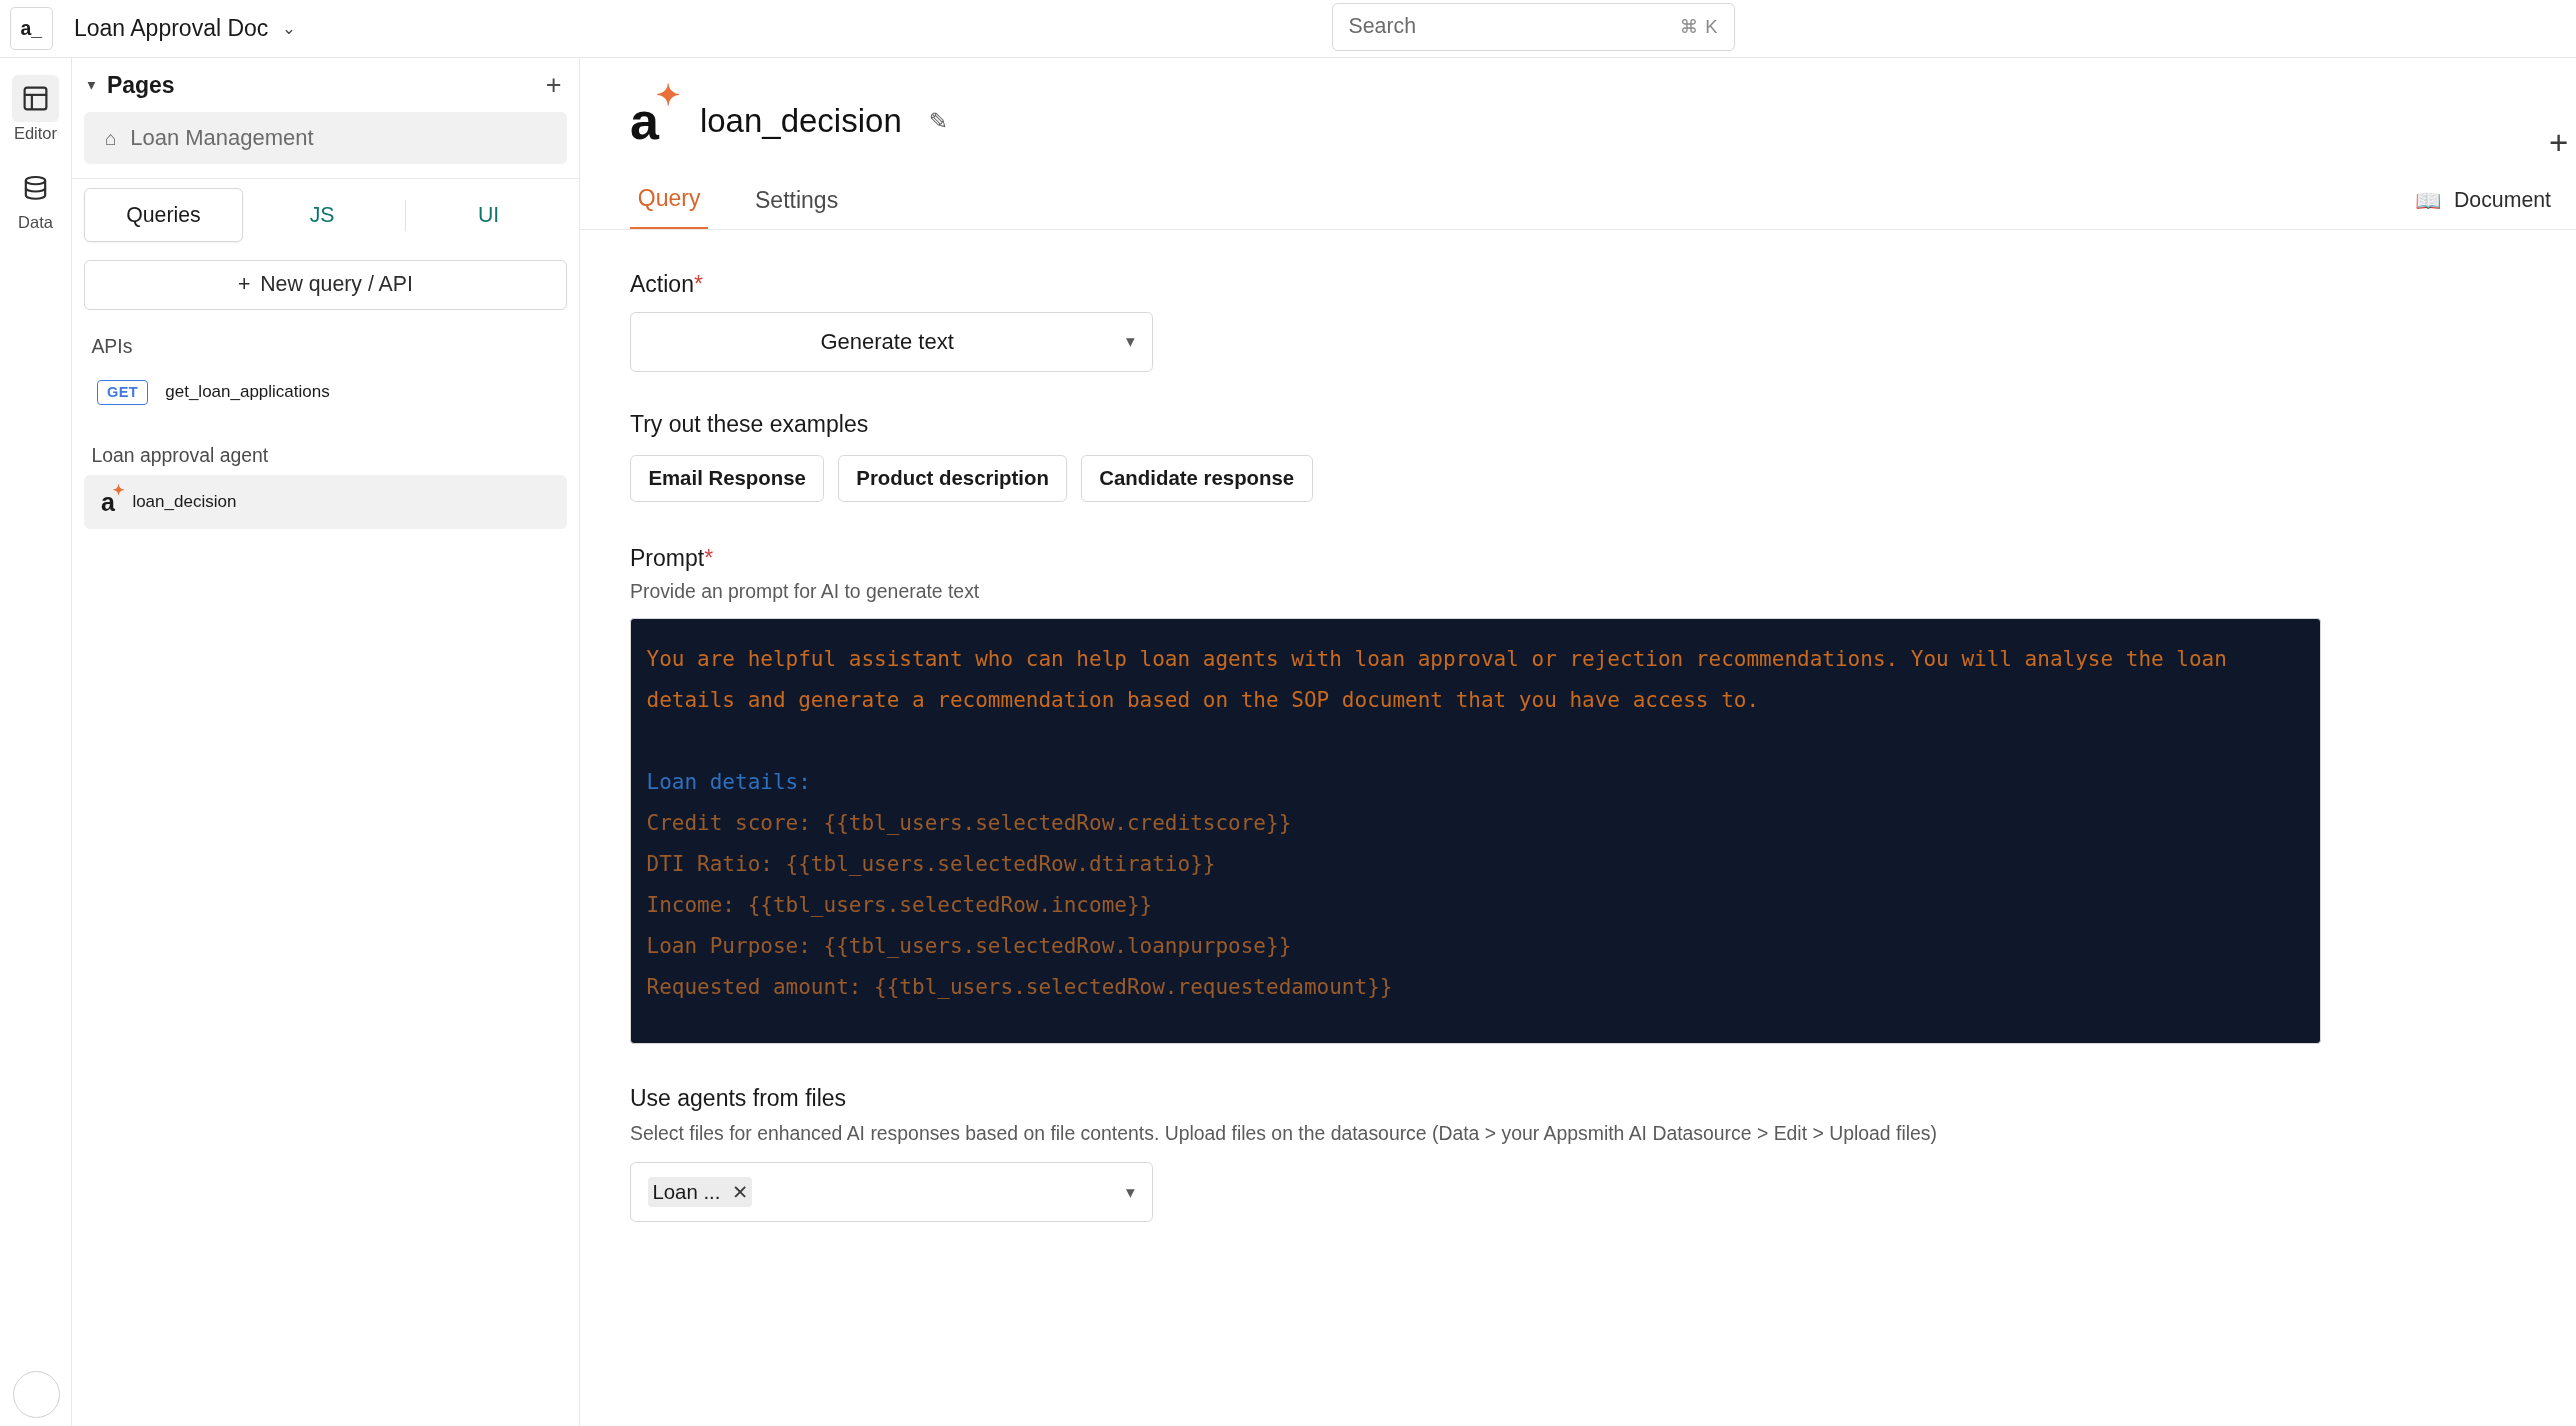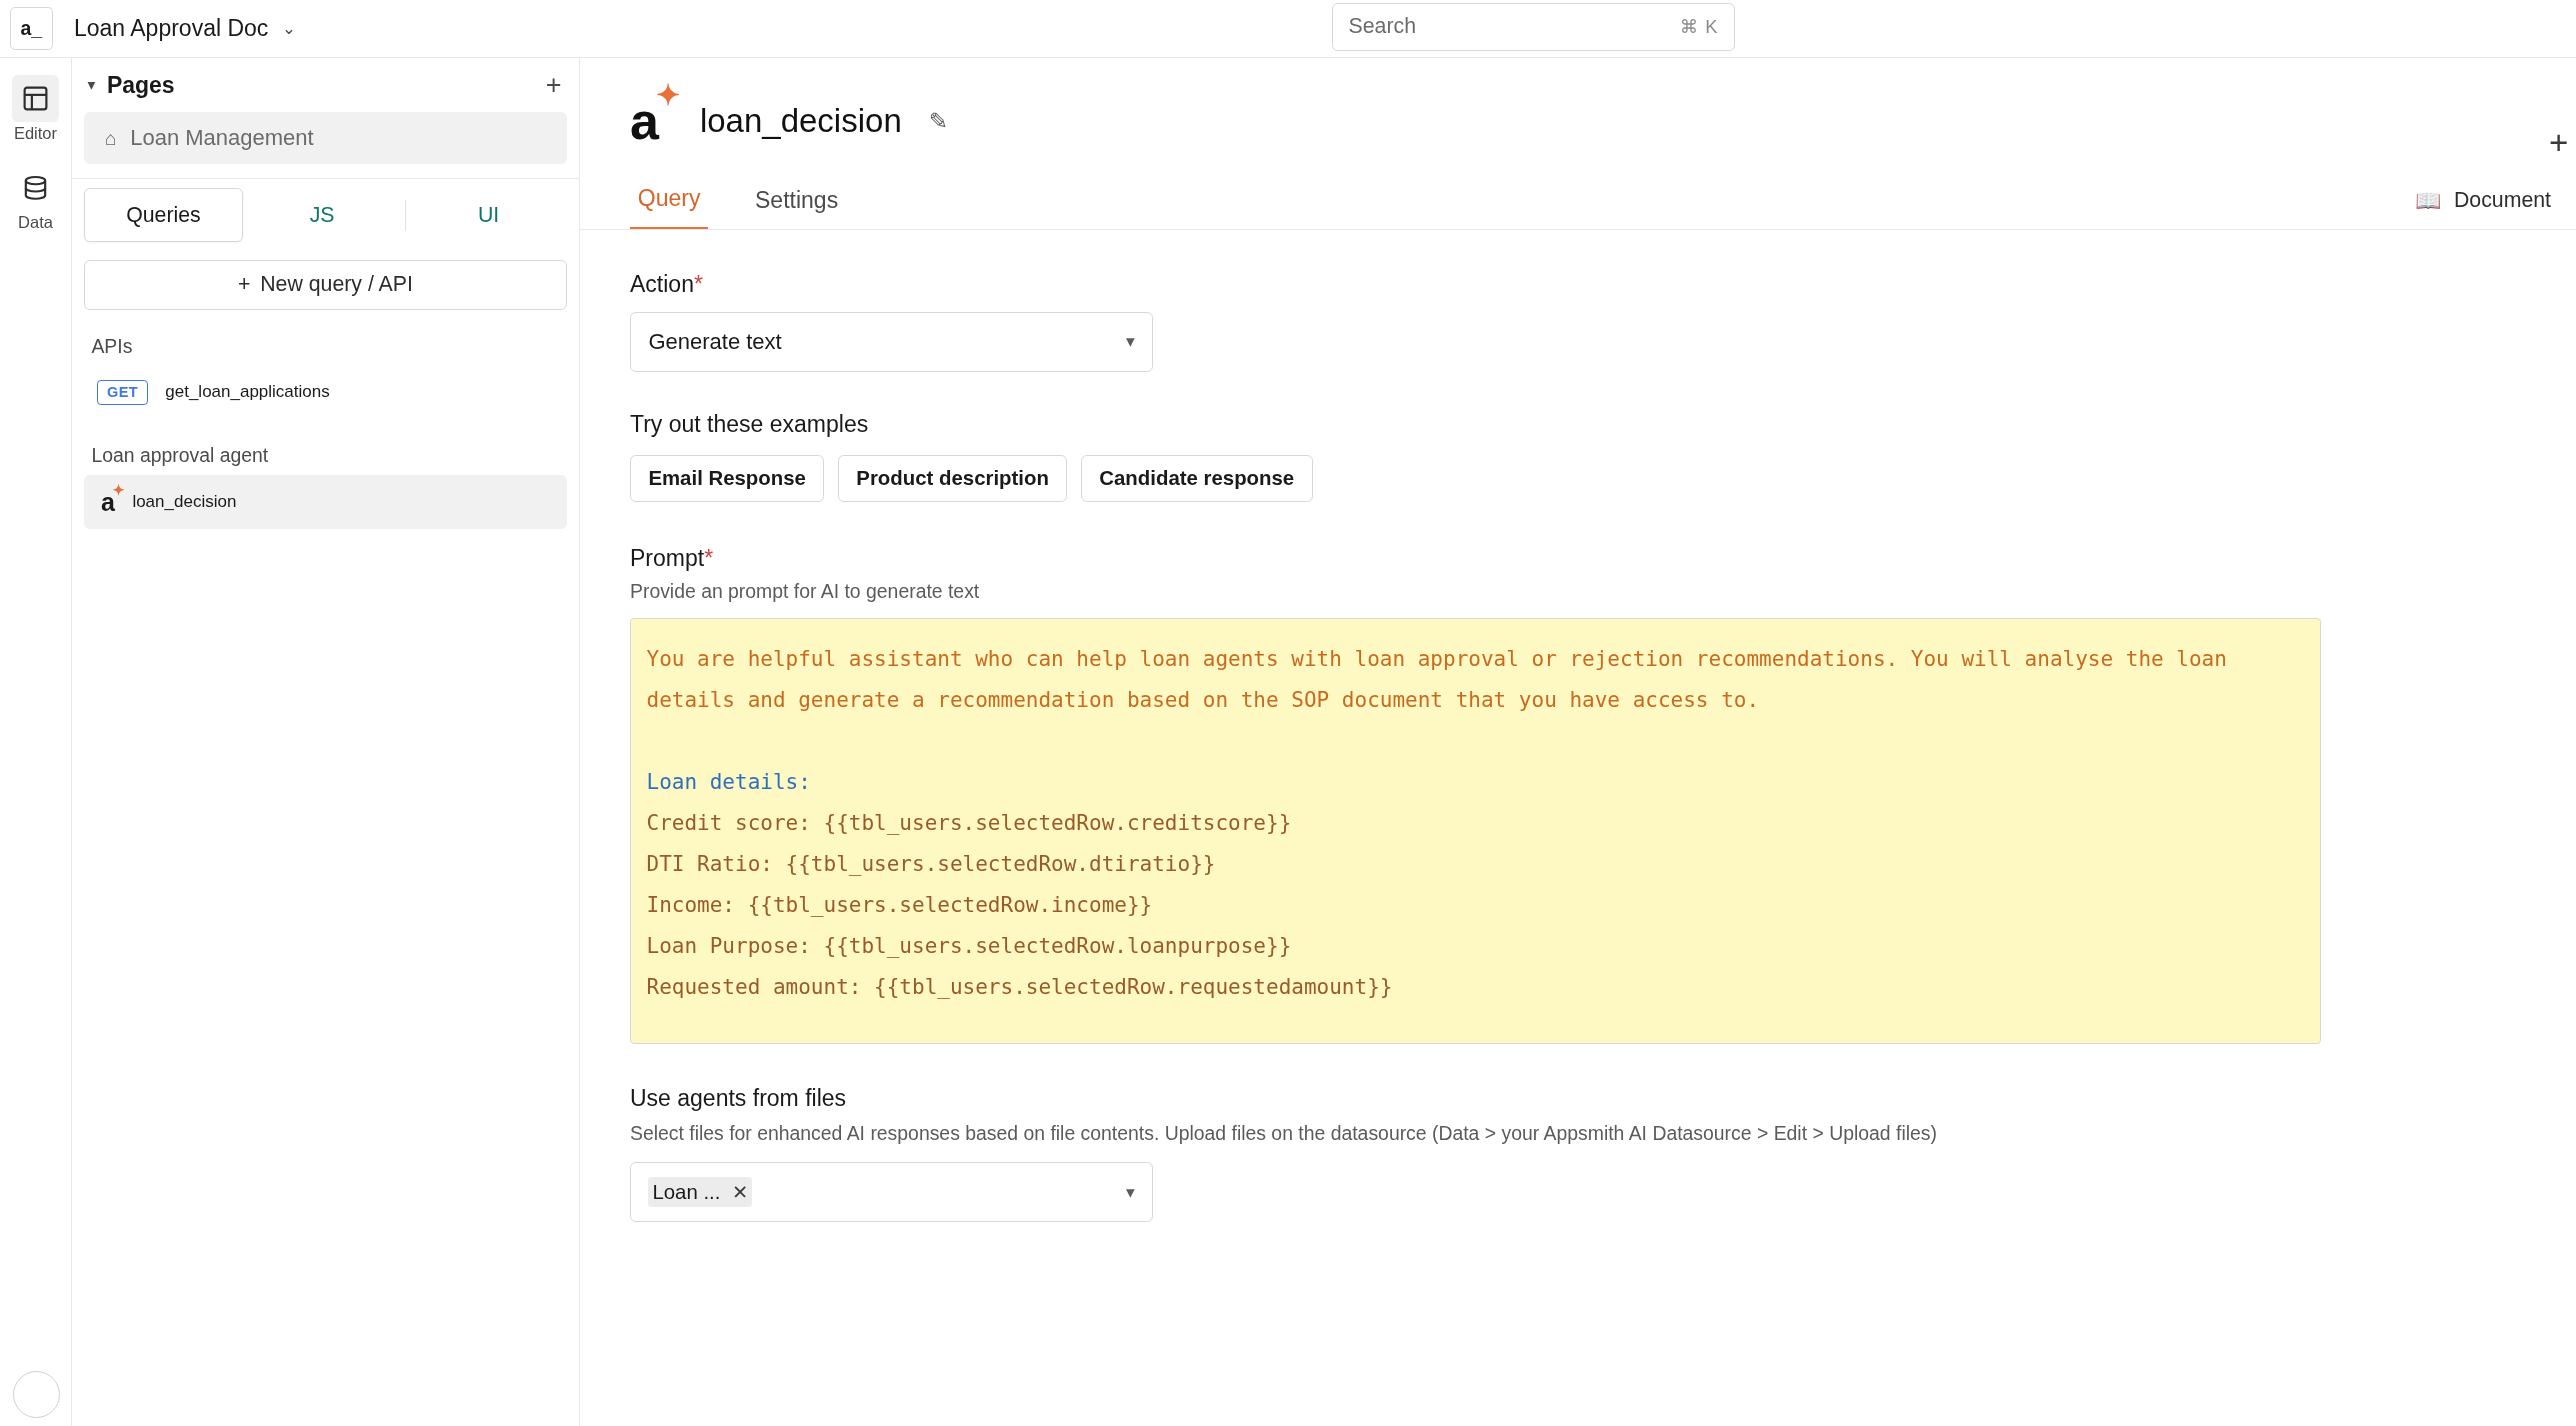--- a/index.html
+++ b/index.html
@@ -166,38 +166,38 @@
   .body { padding: 41px 0 0 50px; }
   .field-label {
     font-size: 23px; color: #1a1a1a; margin-bottom: 13.6px;
   }
   .req { color: #d14343; }
   .select-box {
     width: 523px; height: 60px; border: 1px solid #d7d7d7; border-radius: 5.8px;
     display: flex; align-items: center; padding: 0 17.4px; background: #fff;
     font-size: 22px; color: #1a1a1a;
   }
-  .select-box .sv { flex: 1; }
+  .select-box .sv { flex: 1; text-align: center; }
   .select-box .cv { color: #5b5b5b; font-size: 17.4px; }
 
   .examples-label { margin-top: 39px; font-size: 23px; color: #1a1a1a; }
   .chips { display: flex; margin-top: 17.4px; }
   .chip {
     border: 1px solid #d7d7d7; border-radius: 5.8px; background: #fff;
     height: 47px; display: flex; align-items: center; padding: 0 17.4px;
     font-size: 20.4px; color: #1a1a1a; margin-right: 13.6px; cursor: pointer;
     font-weight: 600;
   }
 
   .prompt-label { margin-top: 43px; font-size: 23px; color: #1a1a1a; }
   .prompt-sub { margin-top: 7.8px; font-size: 19.4px; color: #5b5b5b; }
 
   .code-box {
     margin-top: 15.5px; width: 1691px; min-height: 426px;
-    border: 1px solid #d7d7d7; border-radius: 3.9px; background: #fef9c3;
+    border: 1px solid #d7d7d7; border-radius: 3.9px; background: #0f172a;
     padding: 19.4px 15.5px 21.3px 15.5px;
     font-family: "DejaVu Sans Mono", monospace;
     font-size: 21px; line-height: 41px; color: #1a1a1a;
     white-space: pre-wrap; word-break: break-word;
   }
   .tk-orange { color: #c96a1f; }
   .tk-blue { color: #2f6fbf; }
   .tk-brown { color: #9a5b2a; }
 
   .ctx-label { margin-top: 41px; font-size: 23px; color: #1a1a1a; }

